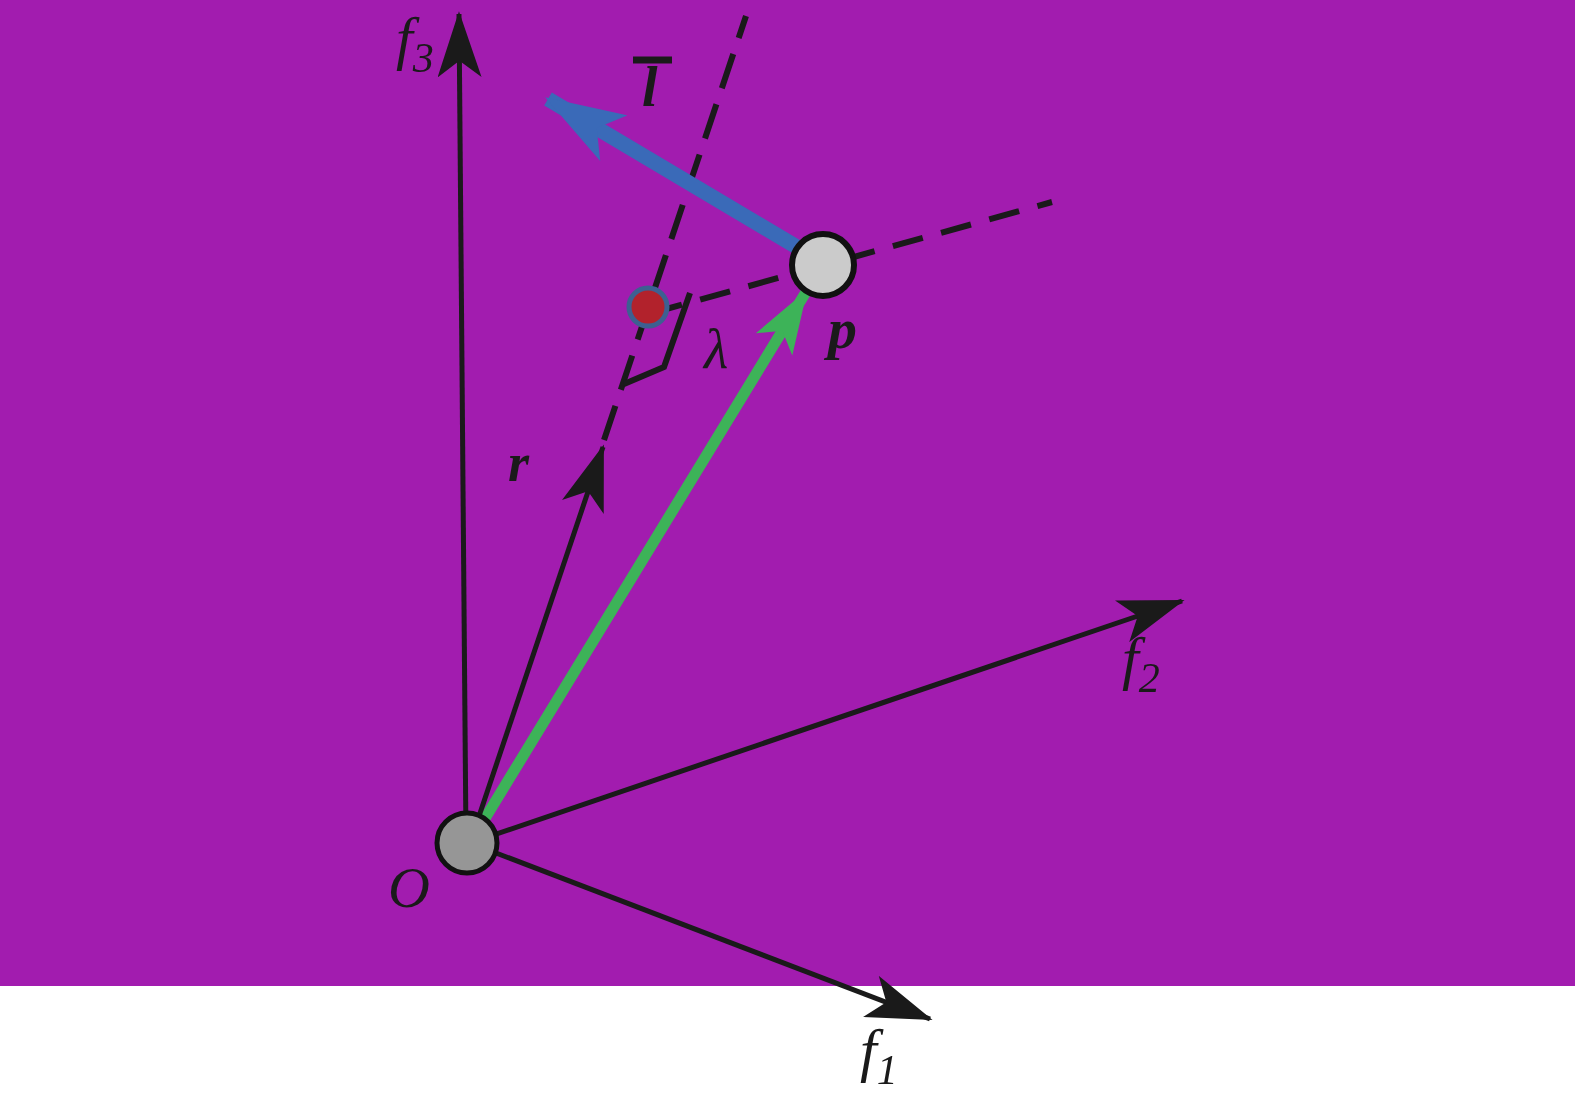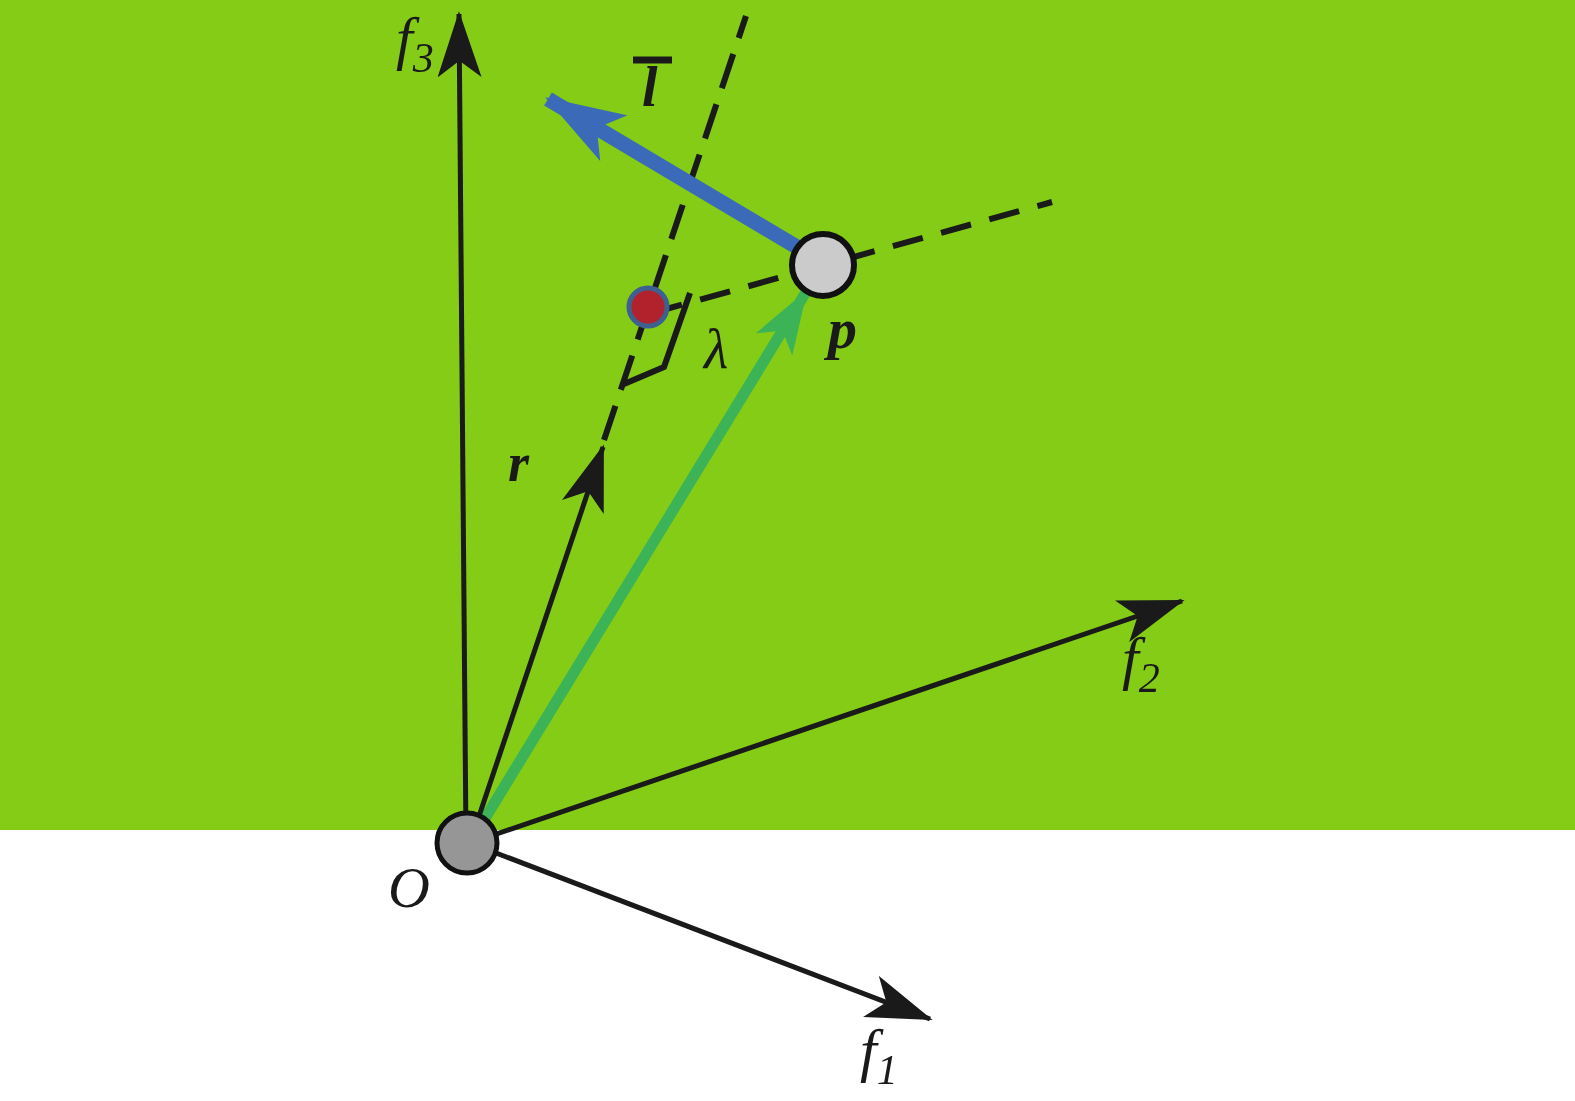--- a/index.html
+++ b/index.html
@@ -7,22 +7,22 @@
     padding: 0;
     background: #ffffff;
     width: 1575px;
     height: 1101px;
     overflow: hidden;
     font-family: "Liberation Serif", "DejaVu Serif", serif;
   }
   .figure-wrap {
     position: relative;
     width: 1575px;
-    height: 830px;
-    background: #84cc16;
+    height: 986px;
+    background: #a21caf;
   }
   svg text {
     font-family: "Liberation Serif", "DejaVu Serif", serif;
     fill: #1a1a1a;
   }
   .lbl-italic      { font-style: italic; }
   .lbl-bold-italic { font-style: italic; font-weight: bold; }
 </style>
 </head>
 <body>

